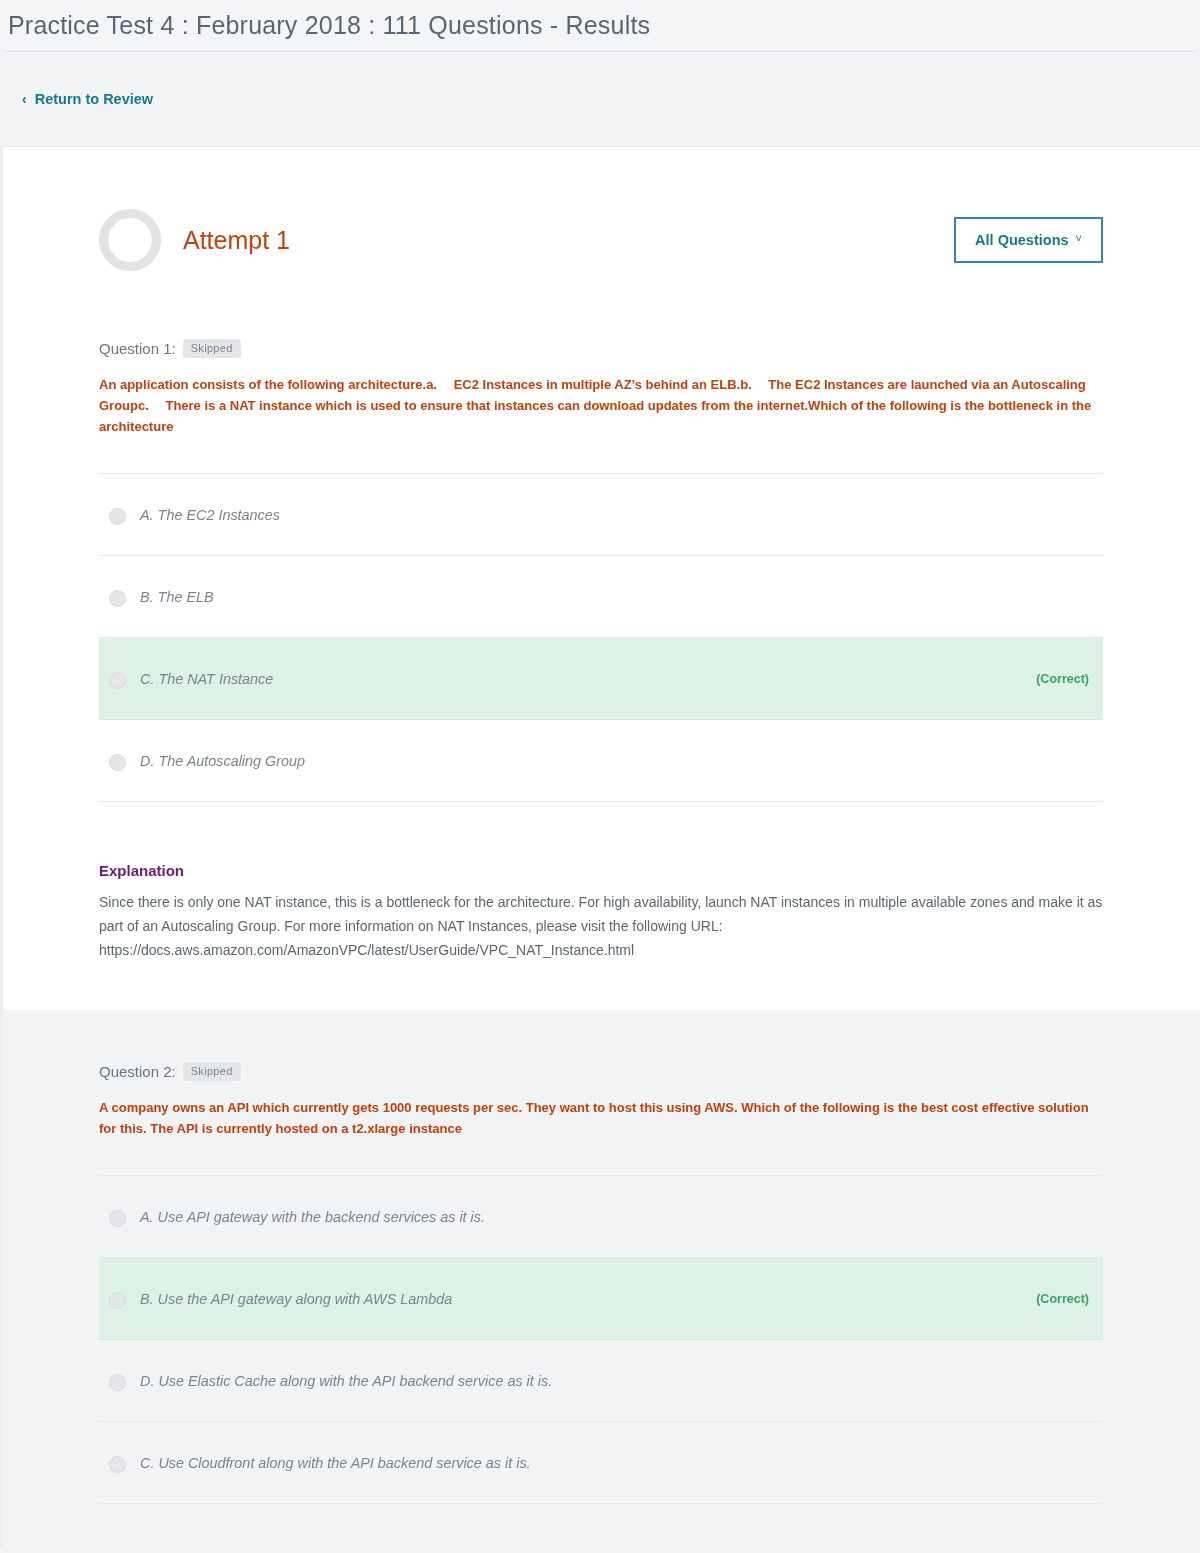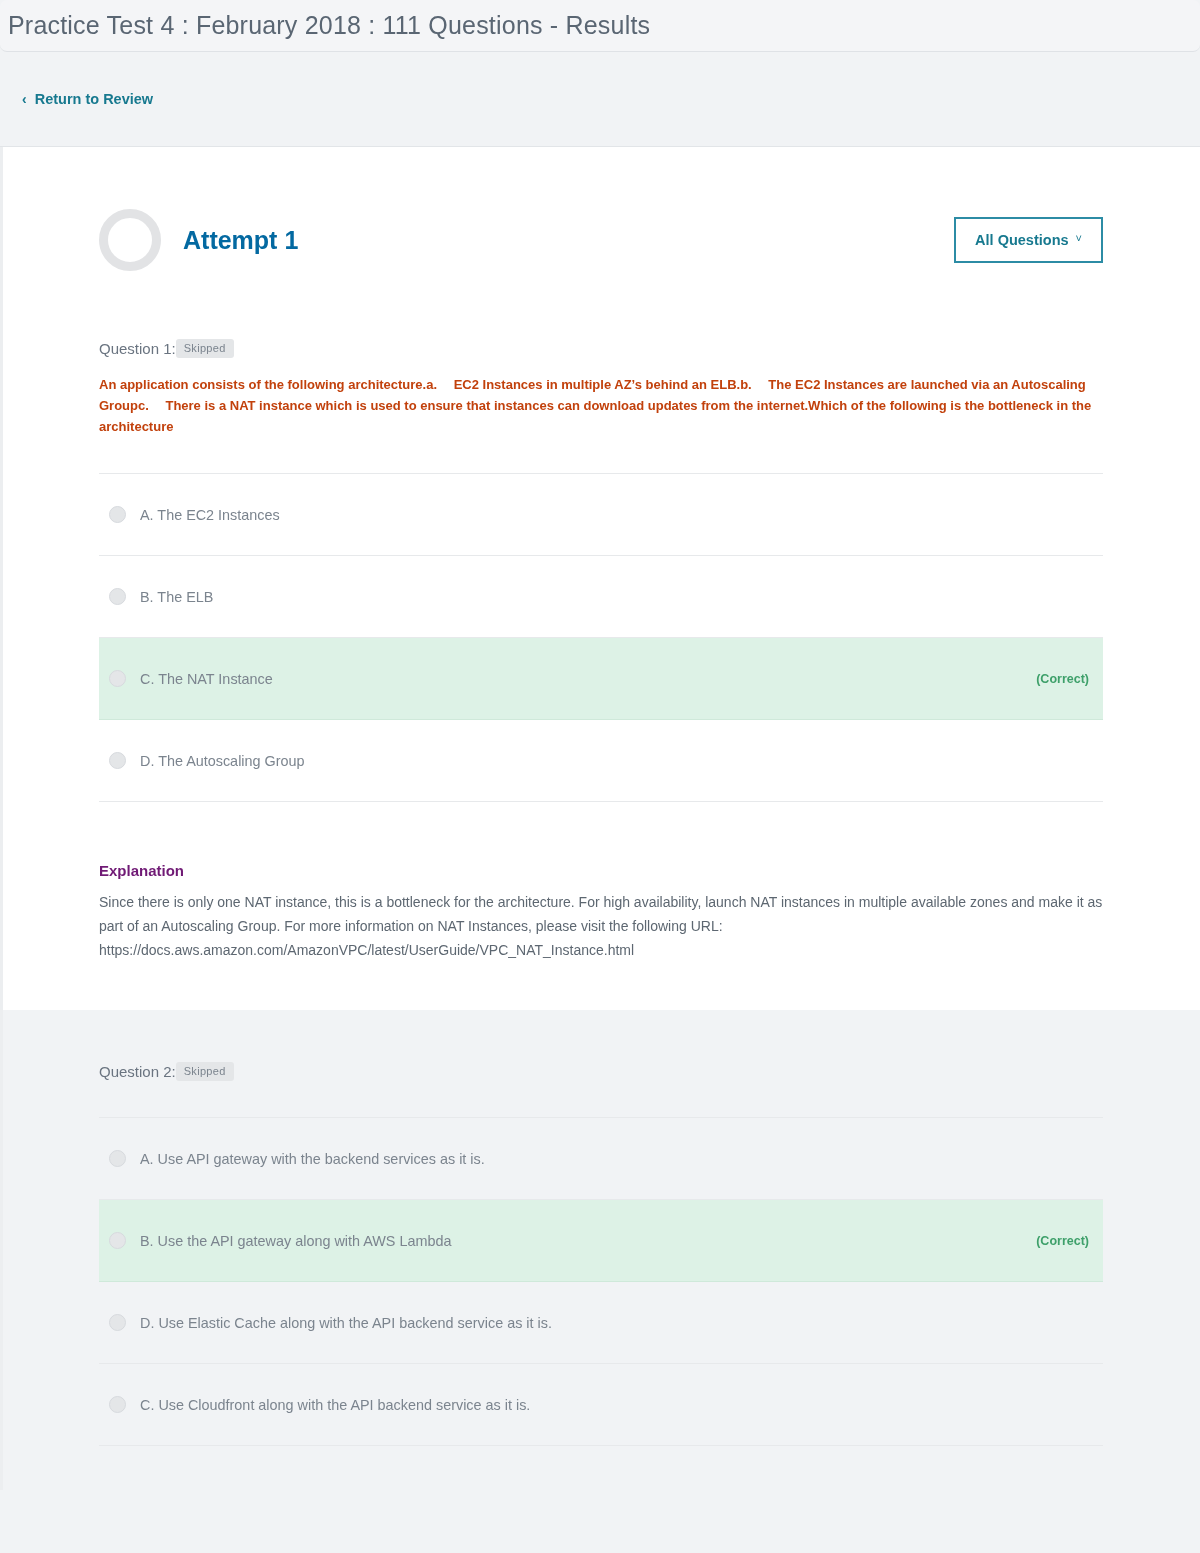--- a/index.html
+++ b/index.html
@@ -84,22 +84,22 @@
   }
   .ring {
     width: 62px;
     height: 62px;
     border-radius: 50%;
     border: 9px solid #e2e3e5;
     background: transparent;
   }
   .attempt-label {
     font-size: 25px;
-    font-weight: 700;
-    color: #0369a1;
+    font-weight: 400;
+    color: #c2410c;
   }
   .all-questions-btn {
     border: 2px solid #2c8ca5;
     background: #ffffff;
     color: #17798f;
     font-family: "Liberation Sans", sans-serif;
     font-size: 14.5px;
     font-weight: bold;
     padding: 13px 19px;
     cursor: pointer;
@@ -108,20 +108,21 @@
     gap: 7px;
     white-space: nowrap;
   }
   .all-questions-btn .caret { font-size: 11px; font-weight: normal; }
 
   
   .q-meta {
     margin-top: 68px;
     display: flex;
     align-items: center;
+    gap: 7px;
     font-size: 15px;
     color: #6a7480;
   }
   .badge-skipped {
     background: #e4e6e8;
     color: #7b848e;
     font-size: 11px;
     padding: 3px 8px 4px;
     border-radius: 3px;
     letter-spacing: .3px;
@@ -149,22 +150,23 @@
     padding: 0 14px 0 10px;
     border-bottom: 1px solid #e7e9eb;
     cursor: pointer;
   }
   .option-row.correct {
     background: #ddf2e6;
     border-bottom-color: #cfe9da;
   }
   .option-left {
     display: flex;
-    align-items: center;
+    align-items: flex-end;
     gap: 14px;
+    font-style: italic;
   }
   .radio {
     width: 17px;
     height: 17px;
     border-radius: 50%;
     background: #e4e6e8;
     border: 1px solid #d7dade;
     flex: 0 0 auto;
   }
   .option-text {
@@ -270,20 +272,21 @@
 
 <div class="qblock grey q2-block">
   <div class="qblock-inner">
     <div class="q2-top-pad"></div>
 
     <div class="q-meta" style="margin-top:0">
       <span>Question 2:</span>
       <span class="badge-skipped">Skipped</span>
     </div>
 
+    <div class="q-text">A company owns an API which currently gets 1000 requests per sec. They want to host this using AWS. Which of the following is the best cost effective solution for this. The API is currently hosted on a t2.xlarge instance</div>
 
     <div class="options">
       <div class="option-row">
         <div class="option-left">
           <span class="radio"></span>
           <span class="option-text">A. Use API gateway with the backend services as it is.</span>
         </div>
       </div>
       <div class="option-row correct">
         <div class="option-left">

